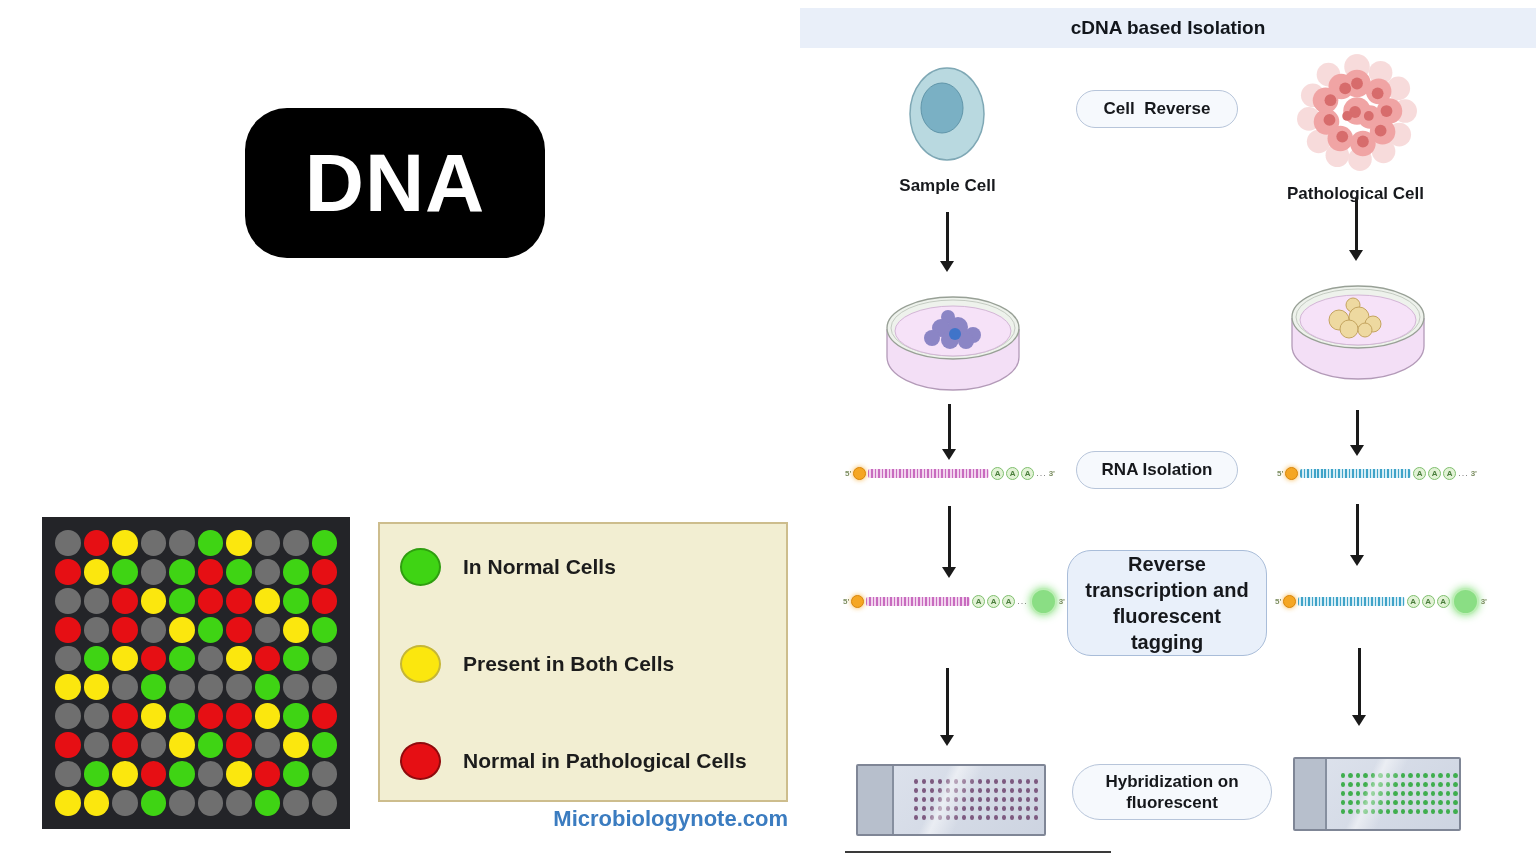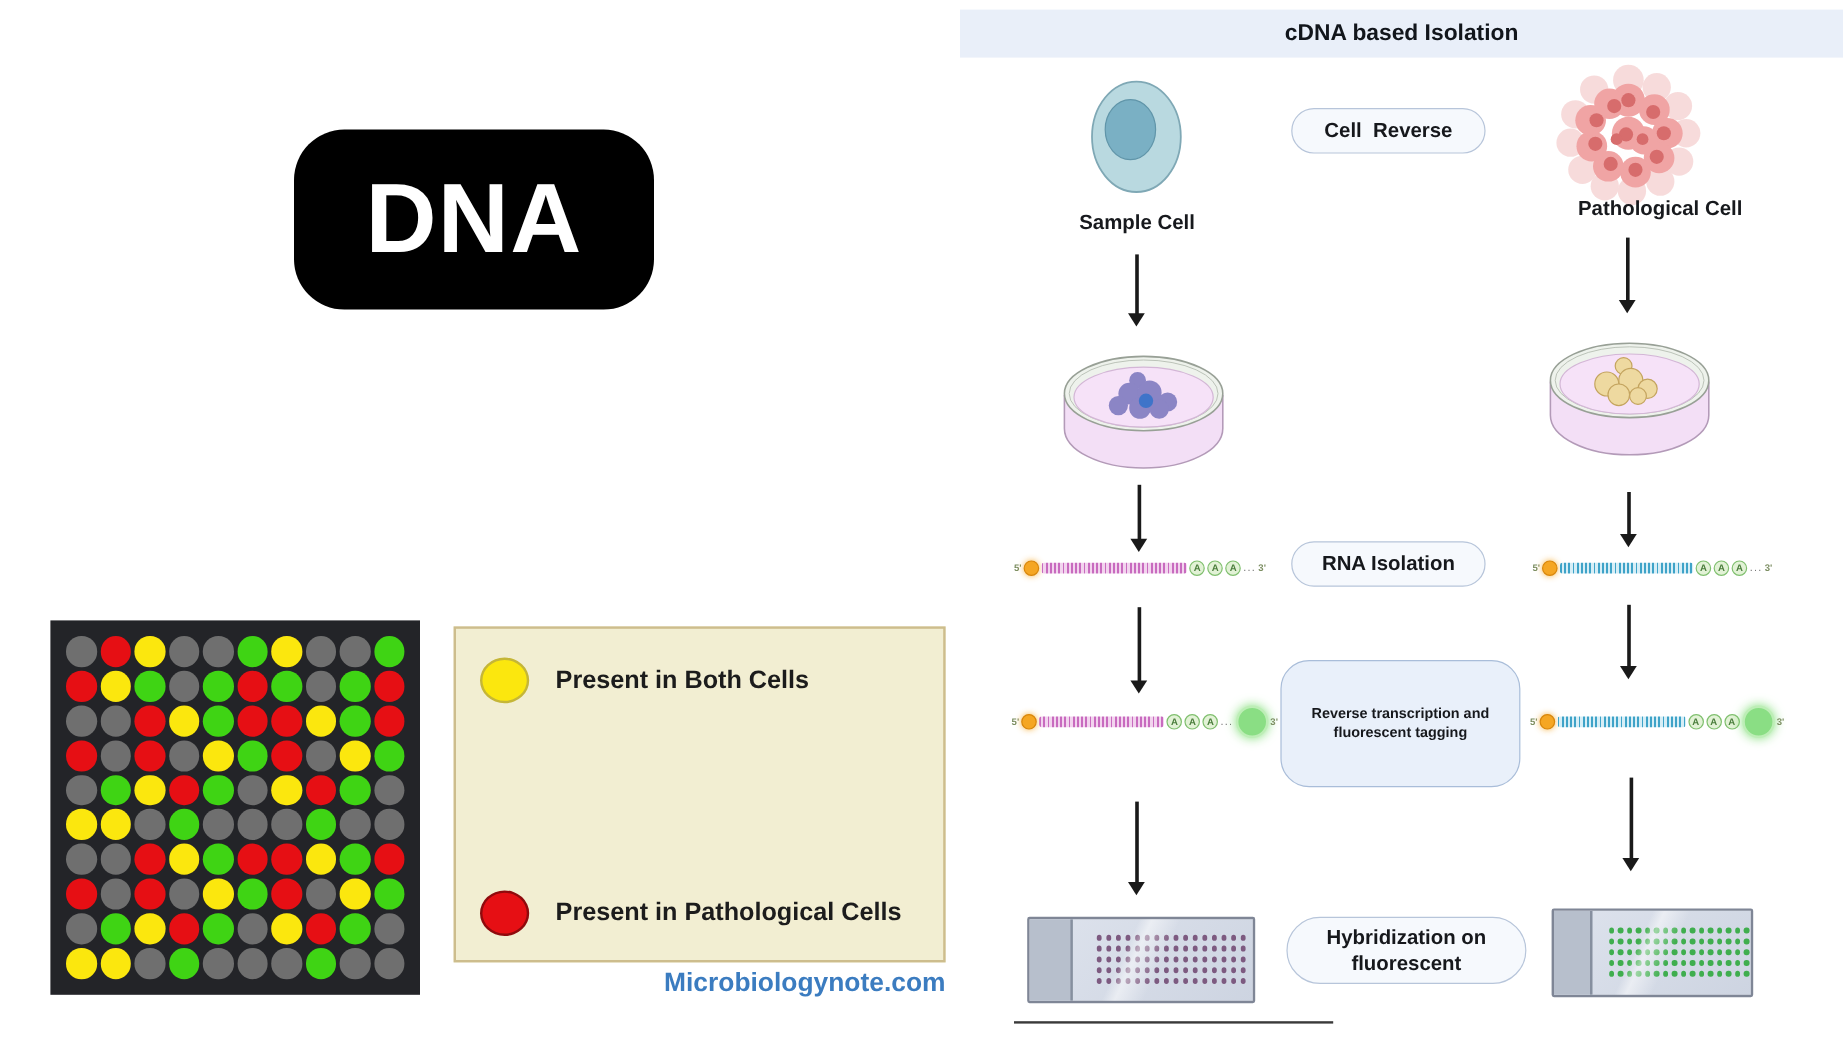--- a/index.html
+++ b/index.html
@@ -37,21 +37,21 @@
   .flow-band span { font-size:19px; font-weight:700; color:#12161c; }
 
   .pill { position:absolute; background:#f6f9fd; border:1.5px solid #b7c5da; border-radius:20px;
     display:flex; align-items:center; justify-content:center; text-align:center; }
   .pill span { font-size:17px; font-weight:600; color:#16181c; white-space:pre; line-height:1.25; }
   .pill.multi span { white-space:normal; }
 
   .rt-box { position:absolute; left:1067px; top:550px; width:200px; height:106px;
     background:#e9f0fa; border:1.5px solid #a9bdd9; border-radius:24px;
     display:flex; align-items:center; justify-content:center; text-align:center; padding:0 10px; }
-  .rt-box span { font-size:12px; font-weight:600; color:#16181c; line-height:1.3; }
+  .rt-box span { font-size:20px; font-weight:600; color:#16181c; line-height:1.3; }
 
   .branch-label { position:absolute; font-size:17px; font-weight:600; color:#17191d; text-align:center; }
 
   .arrow { position:absolute; width:2.5px; background:#1a1a1a; }
   .arrow::after { content:''; position:absolute; bottom:-10px; left:50%; transform:translateX(-50%);
     border:7px solid transparent; border-top:11px solid #1a1a1a; border-bottom:none; }
 
   
   .strand { position:absolute; display:flex; align-items:center; gap:2px; }
   .prime { font-size:8px; color:#7d8f63; font-weight:700; }
@@ -188,26 +188,30 @@
       <div class="dot" style="background: rgb(111, 111, 111);"></div>
       <div class="dot" style="background: rgb(111, 111, 111);"></div>
       <div class="dot" style="background: rgb(63, 212, 20);"></div>
       <div class="dot" style="background: rgb(111, 111, 111);"></div>
       <div class="dot" style="background: rgb(111, 111, 111);"></div>
     </div>
 
   <div class="legend">
 
       <div class="legend-item">
+        <span class="legend-swatch" style="background: rgb(63, 212, 20); border-color: rgb(47, 158, 16);"></span>
+        <span class="legend-label">In Normal Cells</span>
+      </div>
+      <div class="legend-item">
         <span class="legend-swatch" style="background: rgb(251, 231, 14); border-color: rgb(197, 182, 55);"></span>
         <span class="legend-label">Present in Both Cells</span>
       </div>
       <div class="legend-item">
         <span class="legend-swatch" style="background: rgb(230, 15, 20); border-color: rgb(143, 10, 13);"></span>
-        <span class="legend-label">Present in Pathological Cells</span>
+        <span class="legend-label">Normal in Pathological Cells</span>
       </div>
     </div>
 
   <div class="credit">Microbiologynote.com</div>
 
   <div class="flow-band">
     <span>cDNA based Isolation</span>
   </div>
 
   <svg style="left:903px; top:64px;" width="88" height="100" viewBox="0 0 88 100">
@@ -257,21 +261,21 @@
       <circle cx="32" cy="67" r="6"></circle>
         <circle cx="33" cy="47" r="6"></circle>
         <circle cx="48" cy="35" r="6"></circle>
       <circle cx="58" cy="59" r="6"></circle>
         <circle cx="72" cy="63" r="5"></circle>
         <circle cx="50" cy="63" r="5"></circle>
     </g>
   </svg>
 
   <div class="branch-label" style="left:880px; top:176px; width:135px;">Sample Cell</div>
-  <div class="branch-label" style="left:1283px; top:164px; width:145px;margin-left:28px;">Pathological Cell</div>
+  <div class="branch-label" style="left:1283px; top:184px; width:145px;">Pathological Cell</div>
 
   <div class="arrow" style="left:946px; top:212px; height:50px;"></div>
   <div class="arrow" style="left:1355px; top:198px; height:53px;"></div>
 
   <svg style="left:878px; top:283px;" width="150" height="115" viewBox="0 0 150 115">
     <path d="M9,46 L9,74 A66,33 0 0 0 141,74 L141,46" fill="#f3dff6" stroke="#b39ab8" stroke-width="1.3"></path>
     <ellipse cx="75" cy="45" rx="66" ry="31" fill="#eef2ec" stroke="#98a096" stroke-width="1.3"></ellipse>
     <ellipse cx="75" cy="45" rx="62" ry="28" fill="none" stroke="#b9c0b6" stroke-width="0.8"></ellipse>
     <ellipse cx="75" cy="48" rx="58" ry="25" fill="#f6e2f8" stroke="#d3b6d6" stroke-width="1"></ellipse>
     <g fill="#8b85c5">

